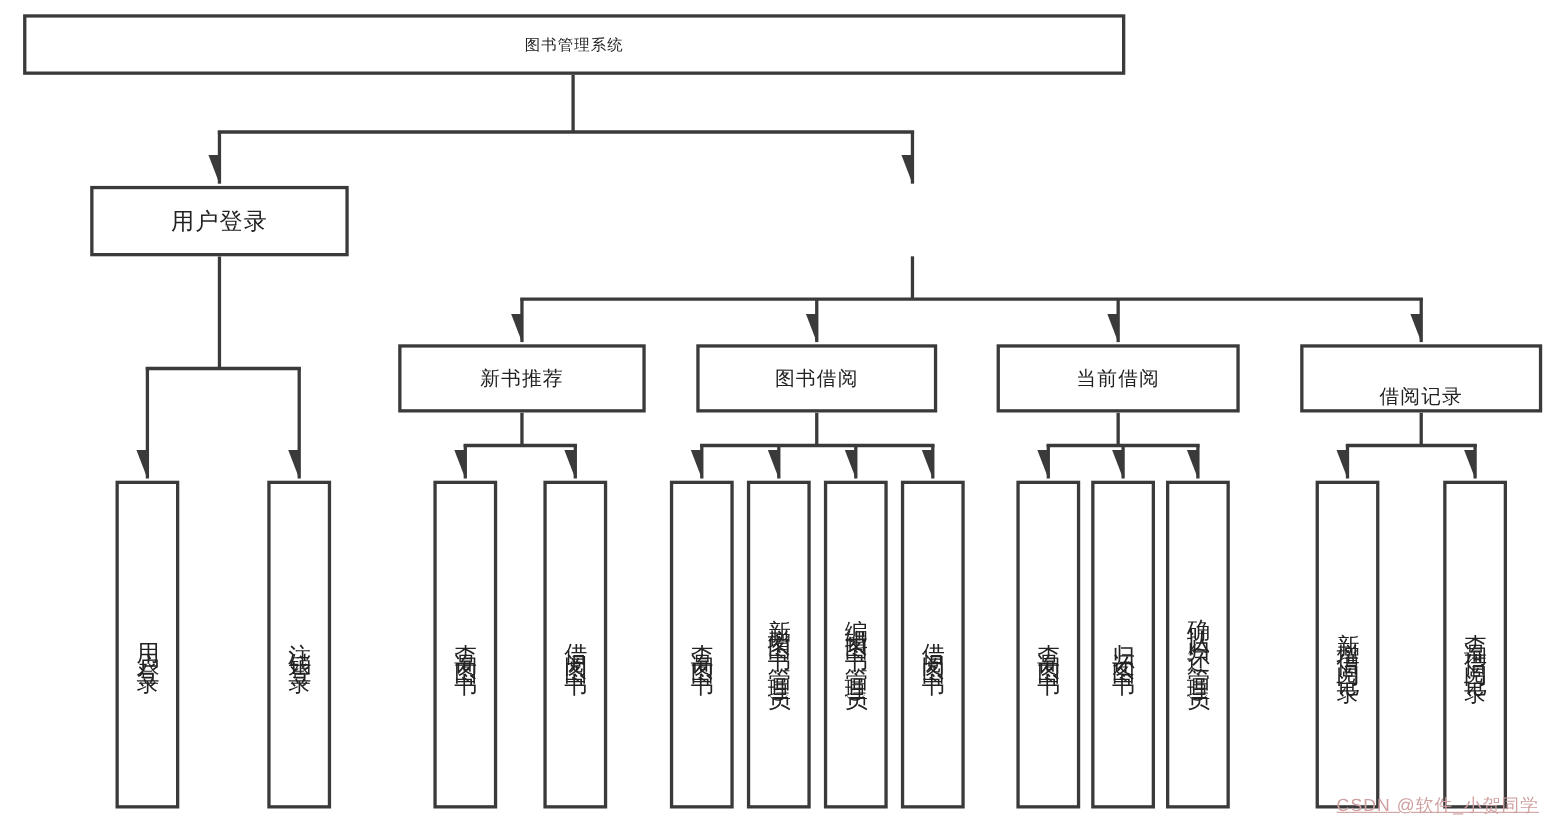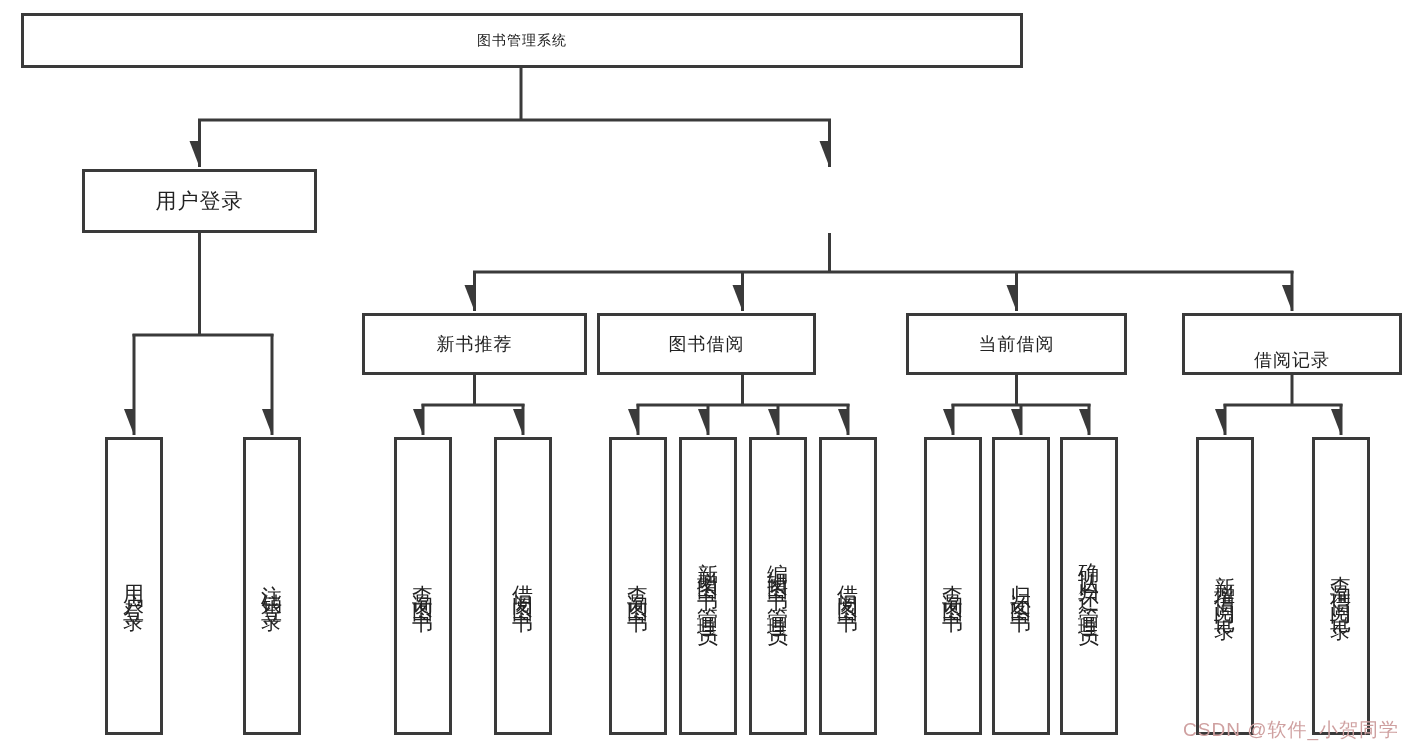--- a/index.html
+++ b/index.html
@@ -30,24 +30,25 @@
   }
   .leaf span{
     writing-mode:vertical-rl;
     text-orientation:mixed;
     letter-spacing:9px;
     line-height:1;
   }
   .watermark{
     position:absolute;
     right:6px;bottom:4px;
-    font-size:19px;
+    font-size:16px;
     letter-spacing:1px;
     z-index:2;
     pointer-events:none;
+    text-decoration:underline;
   }
 </style>
 </head>
 <body>
 
 <div class="canvas" style="color: rgb(34, 34, 34);">
 
   <svg class="wires" width="1405" height="747" viewBox="0 0 1405 747">
     <defs>
       <marker id="arrow" markerUnits="userSpaceOnUse" markerWidth="28" markerHeight="22" refX="26" refY="0" orient="auto">
@@ -102,21 +103,21 @@
     <span>图书管理系统</span>
   </div>
 
   <div class="node l2-node" style="left: 82px; border-color: rgb(58, 58, 58);">
     <span>用户登录</span>
   </div>
 
   <div class="node l3-node" style="left: 362px; width: 225px; border-color: rgb(58, 58, 58);">
     <span>新书推荐</span>
   </div>
-  <div class="node l3-node" style="left: 597px; width: 219px; border-color: rgb(58, 58, 58);">
+  <div class="node l3-node" style="left: 633px; width: 219px; border-color: rgb(58, 58, 58);">
     <span>图书借阅</span>
   </div>
   <div class="node l3-node" style="left: 906px; width: 221px; border-color: rgb(58, 58, 58);">
     <span>当前借阅</span>
   </div>
   <div class="node l3-node" style="left: 1182px; width: 220px; border-color: rgb(58, 58, 58); align-items: flex-end;">
     <span>借阅记录</span>
   </div>
 
   <div class="node leaf" style="left: 105px; border-color: rgb(58, 58, 58);">

